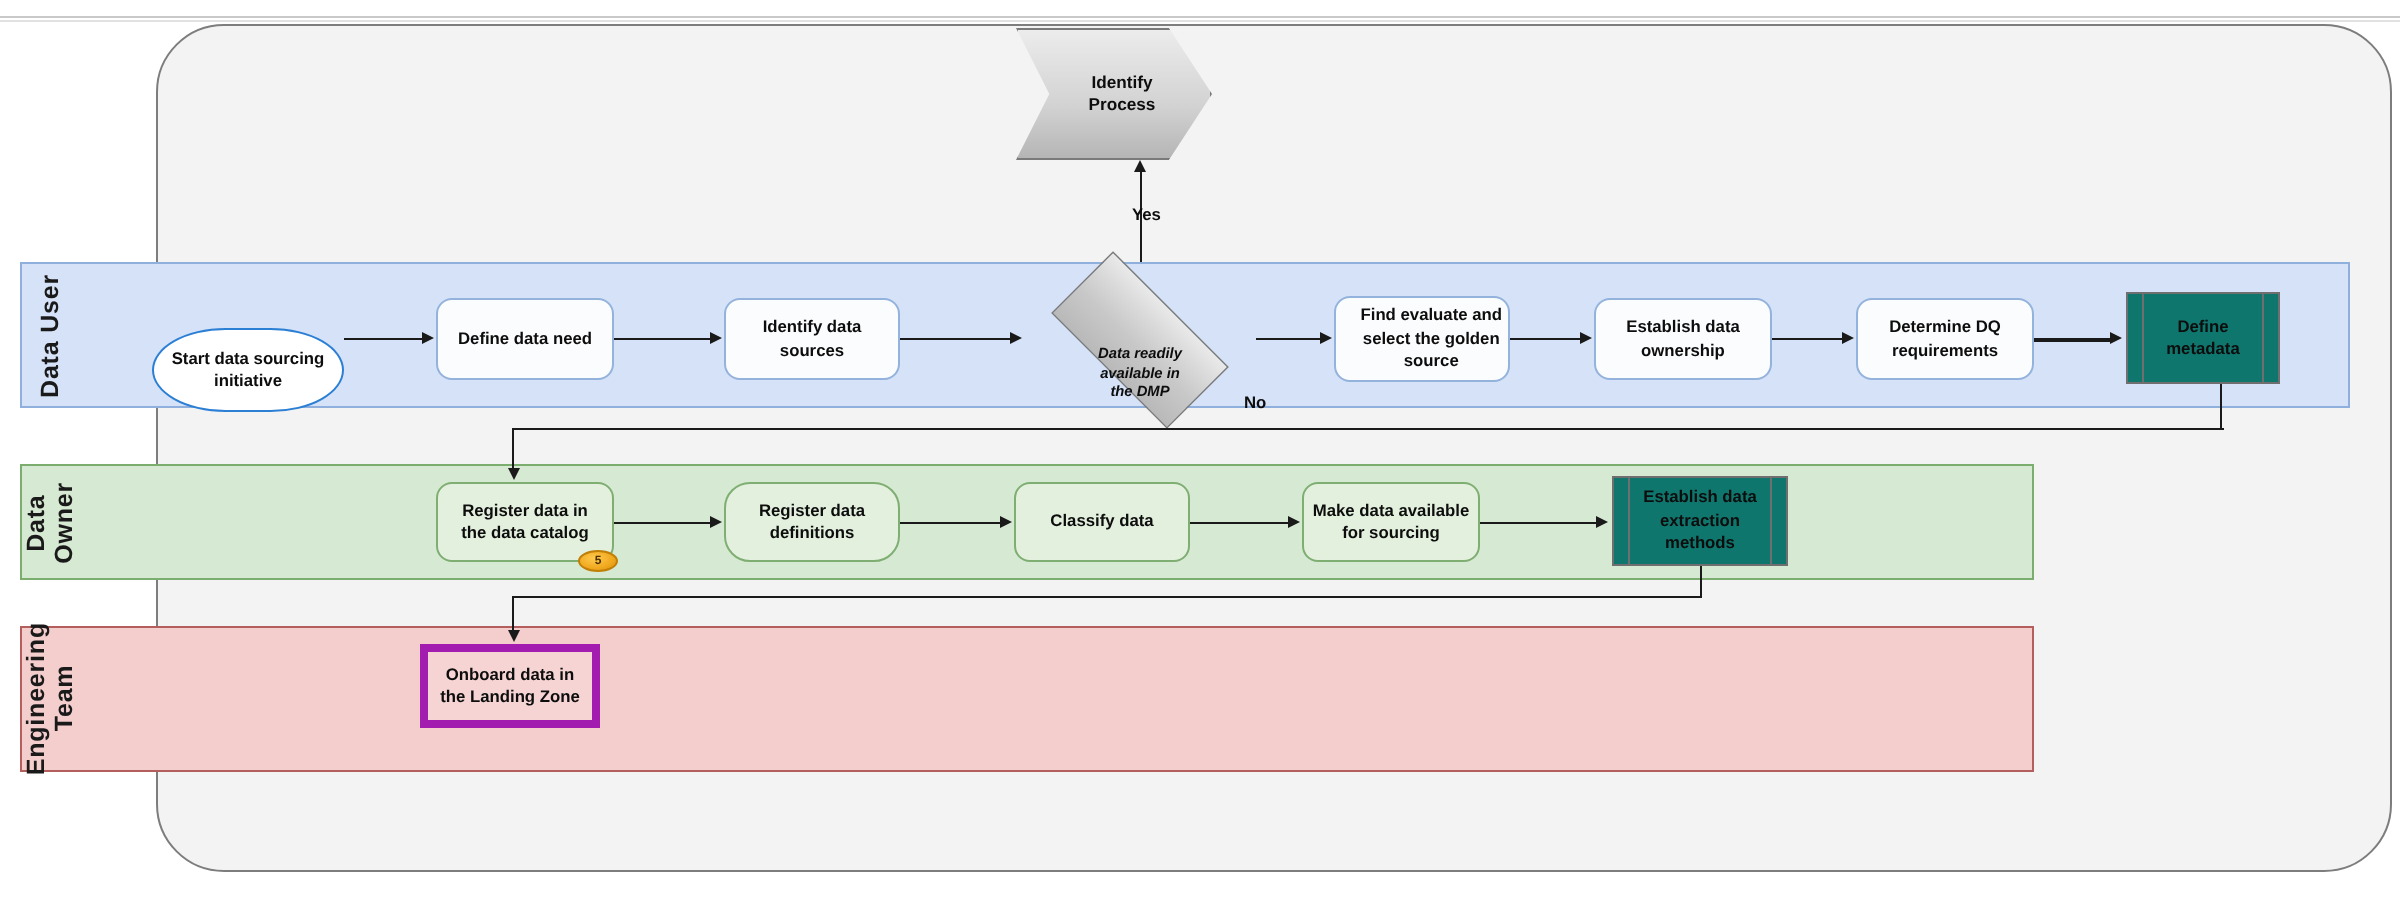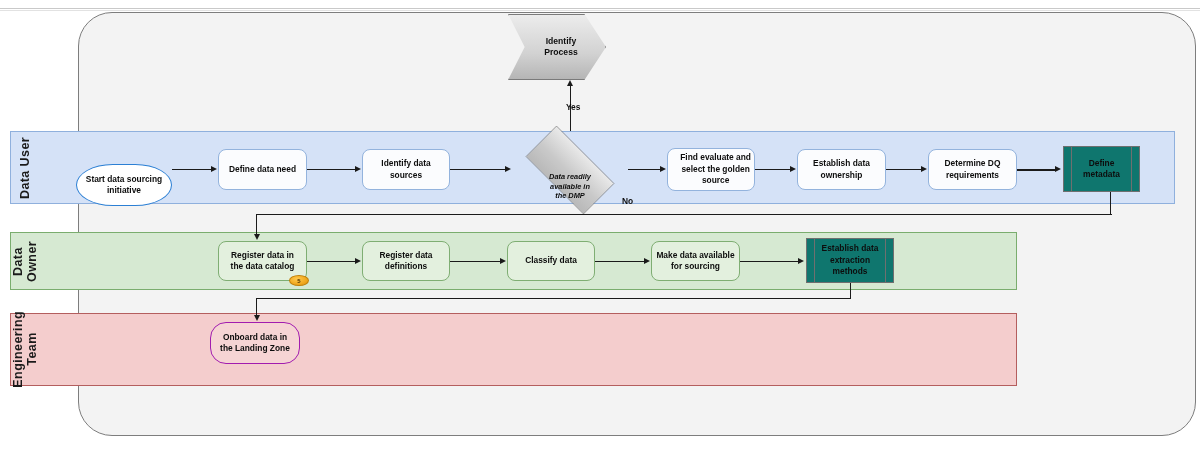--- a/index.html
+++ b/index.html
@@ -79,22 +79,22 @@
     border: 1px solid #93b3dd;
     border-radius: 8px;
   }
   .proc-green {
     background: #e3f0de;
     border: 1px solid #7fae73;
     border-radius: 8px;
   }
   .proc-pink {
     background: #f6d4d4;
-    border: 1px solid #a21caf;
-    border-radius: 16px;
+    border: 4px solid #a21caf;
+    border-radius: 0;
   }
   .terminator {
     background: #ffffff;
     border: 1.4px solid #2b7fd4;
     border-radius: 42px / 24px;
   }
 
   
   .predef {
     background: #0f766e;
@@ -273,21 +273,21 @@
     </div>
     <div class="lane-body"></div>
   </div>
 
   <div class="node proc-green" style="left:218px; top:241px; width:89px; height:40px;">
     <span>Register data in
 the data catalog</span>
   </div>
   <div class="badge" style="left:289px; top:275px;">5</div>
 
-  <div class="node proc-green" style="left:362px; top:241px; width:88px; height:40px;">
+  <div class="node proc-green" style="left:362px; top:241px; width:88px; height:40px;border-radius:13px;">
     <span>Register data
 definitions</span>
   </div>
 
   <div class="node proc-green" style="left:507px; top:241px; width:88px; height:40px;">
     <span>Classify data</span>
   </div>
 
   <div class="node proc-green" style="left:651px; top:241px; width:89px; height:40px;">
     <span>Make data available

